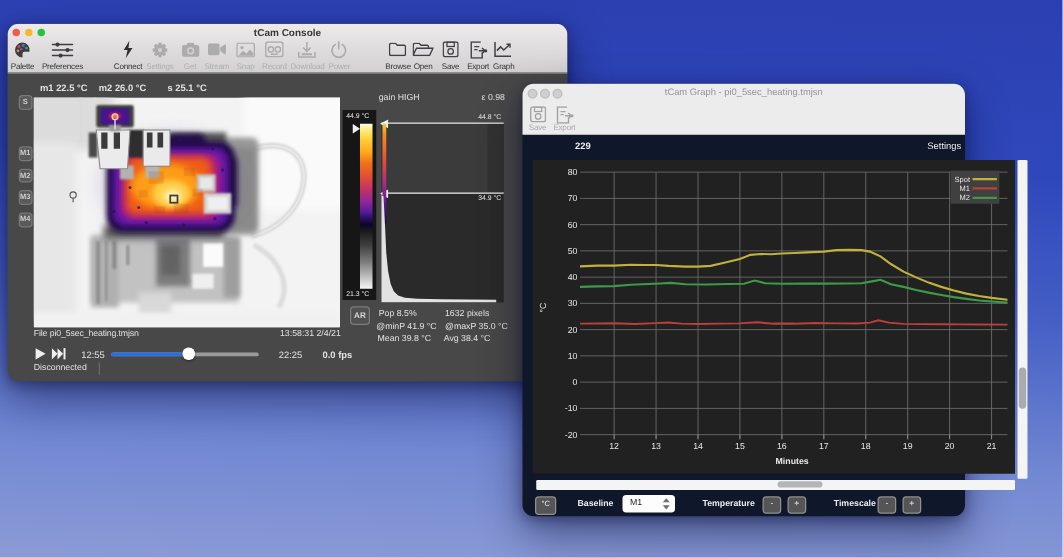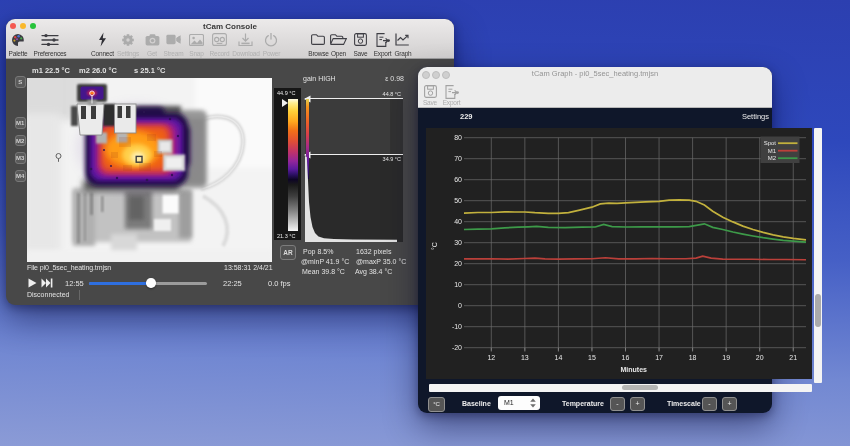--- a/index.html
+++ b/index.html
@@ -337,21 +337,21 @@
     <svg class="abs" style="left:35px;top:258.5px" width="12" height="10">
       <path d="M0.5 0.5 L5 5 L0.5 9.5 Z" fill="#efefef"></path>
       <path d="M5 0.5 L9.5 5 L5 9.5 Z" fill="#efefef"></path>
       <rect x="9.8" y="0.5" width="1.6" height="9" fill="#efefef"></rect>
     </svg>
     <div class="abs" style="left:59px;top:260px;">12:55</div>
     <div class="abs" style="left:83px;top:262.5px;width:118px;height:3px;border-radius:2px;background:#9b9b9b;"></div>
     <div class="abs" style="left:83px;top:262.5px;width:62px;height:3px;border-radius:2px;background:#2e6fe0;"></div>
     <div class="abs" style="left:140px;top:259.2px;width:9.5px;height:9.5px;border-radius:50%;background:#fdfdfd;box-shadow:0 1px 2px rgba(0,0,0,.4);"></div>
     <div class="abs" style="left:217px;top:260px;">22:25</div>
-    <div class="abs" style="left:262px;top:260px;">0.0 fps</div>
+    <div class="abs" style="left:252px;top:260px;font-weight:bold;">0.0 fps</div>
 
     <div class="abs" style="left:21px;top:271.5px;font-size:7px;">Disconnected</div>
     <div class="abs" style="left:73px;top:271px;width:1px;height:10px;background:#686868;"></div>
   </div>
 </div>
 
 <div class="win" id="graph" style="left:418px;top:67px;width:354px;height:346px;background:#0f172a;">
   <div class="chrome" style="height:39.5px;background:#ececec;border-bottom:1px solid #b8b8b8;"></div>
   <div class="lt" style="left:3.5px;top:3.8px;background:#cfcfcf;border:0.5px solid #bdbdbd;"></div>
   <div class="lt" style="left:13.8px;top:3.8px;background:#cfcfcf;border:0.5px solid #bdbdbd;"></div>

